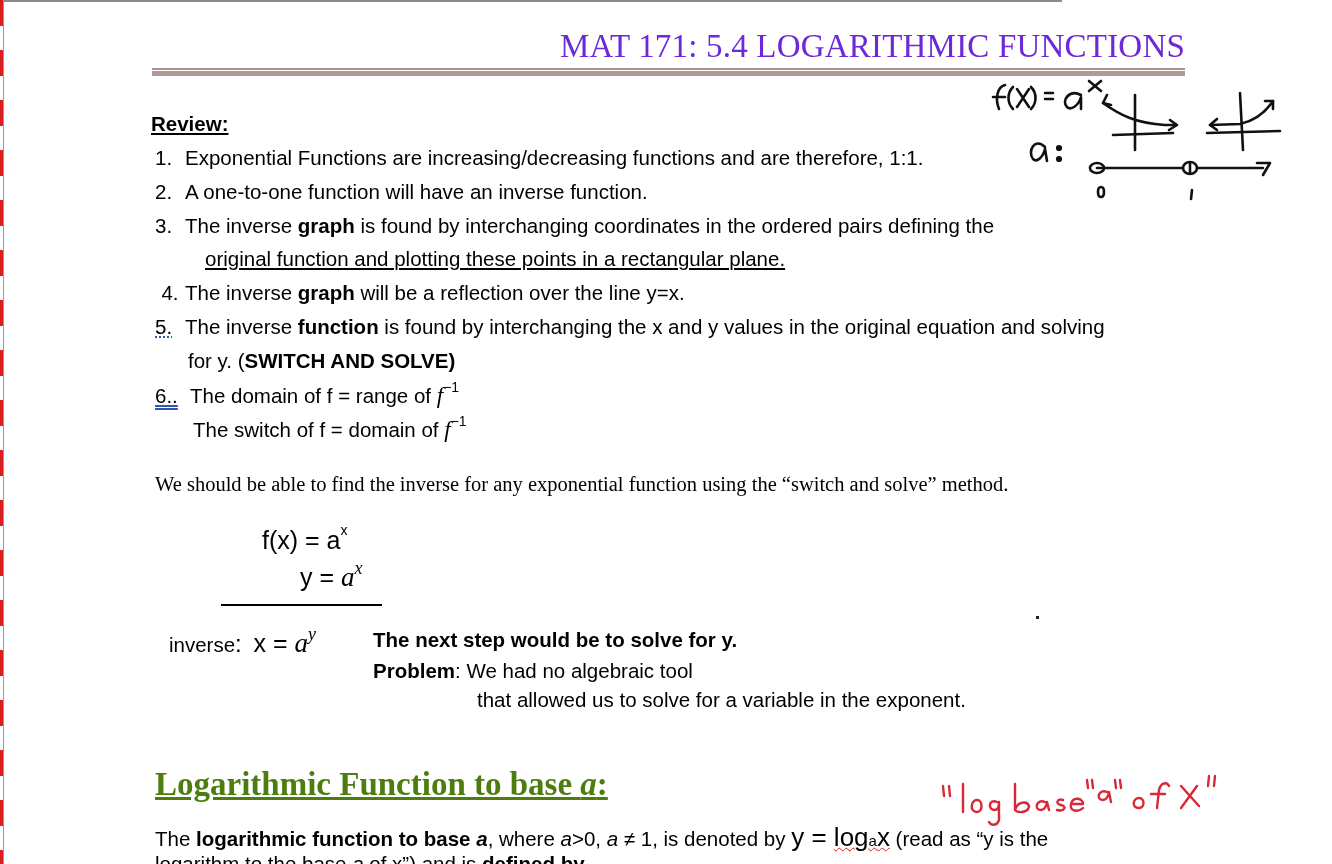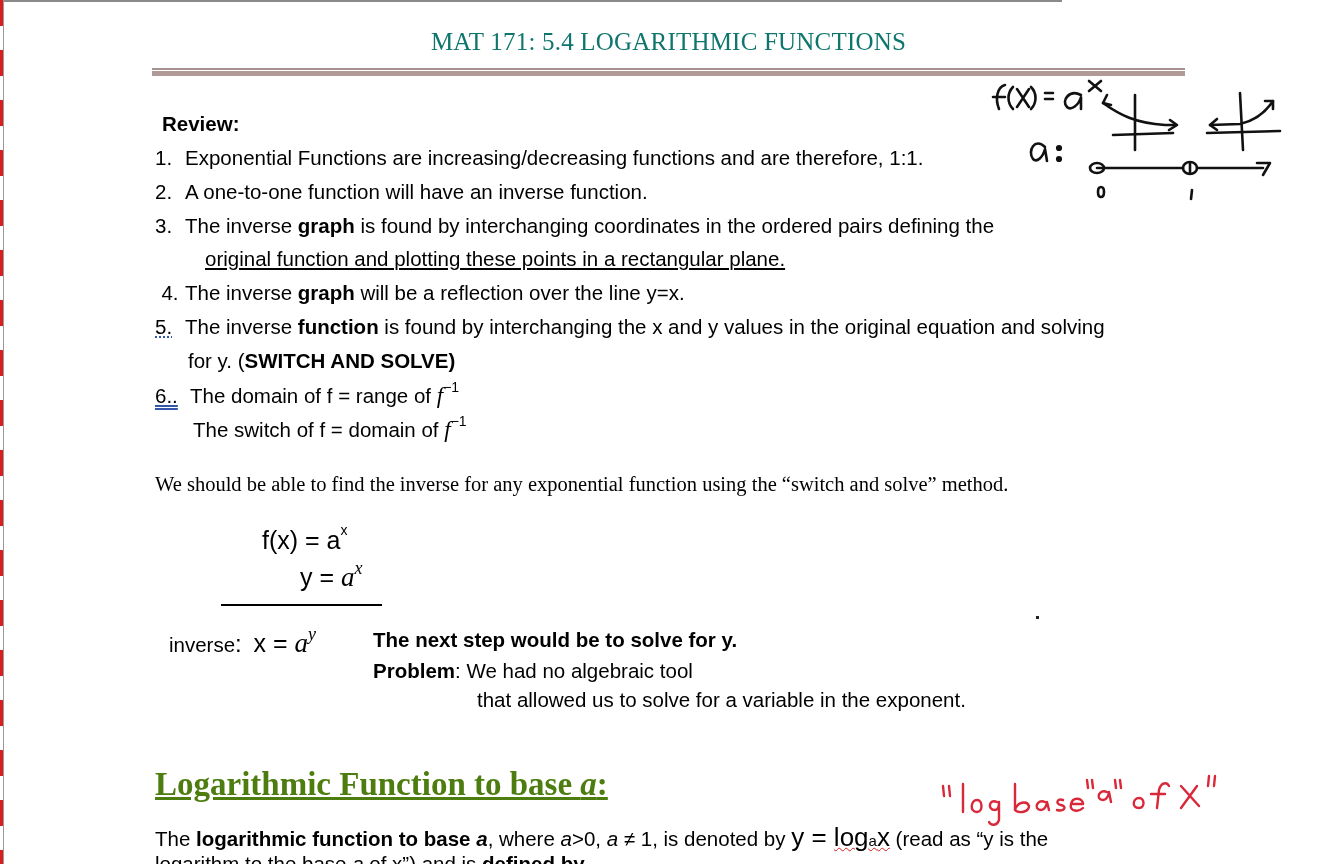--- a/index.html
+++ b/index.html
@@ -3,27 +3,27 @@
 <meta charset="utf-8">
 <style>
   html, body { margin:0; padding:0; }
   body { width:1332px; height:864px; overflow:hidden; background:#ffffff; position:relative;
          font-family:"Liberation Sans", sans-serif; color:#000; }
   .top-edge { position:absolute; left:0; top:0; width:1062px; height:2px; background:#8a8a8a; }
   .left-margin { position:absolute; left:0; top:0; width:3px; height:864px;
     background: repeating-linear-gradient(to bottom, #d81e1e 0 26px, transparent 26px 50px); }
   .left-rule { position:absolute; left:3px; top:0; width:1px; height:864px; background:#9a9a9a; }
 
-  .title { position:absolute; left:152px; width:1033px; top:28px; text-align:center;
-    font-family:"Liberation Serif", "DejaVu Serif", serif; font-size:25px; color:#0f766e; letter-spacing:0.2px; }
+  .title { position:absolute; left:152px; width:1033px; top:28px; text-align:right;
+    font-family:"Liberation Serif", "DejaVu Serif", serif; font-size:33px; color:#6d28d9; letter-spacing:0.2px; }
   .title-rule-thin { position:absolute; left:152px; top:68px; width:1033px; height:2px; background:#a89290; }
   .title-rule-thick { position:absolute; left:152px; top:71px; width:1033px; height:5px; background:#b09996; }
 
   .line { position:absolute; font-size:20.5px; white-space:nowrap; }
-  .review { left:162px; top:112px; font-weight:bold; }
+  .review { left:151px; top:112px; font-weight:bold; text-decoration:underline; }
   .num { display:inline-block; width:30px; }
   .b { font-weight:bold; }
   .mathi { font-family:"Liberation Serif", "DejaVu Serif", serif; font-style:italic; font-size:23px; }
   sup { font-size:14px; vertical-align:top; position:relative; top:-4px; }
   .dotted { text-decoration:underline dotted #3355aa; }
   .dbl { text-decoration:underline double #3355aa; }
 
   .formula { position:absolute; font-size:25px; white-space:nowrap; }
   .fraction-line { position:absolute; left:221px; top:604px; width:161px; height:2px; background:#000; }
 

